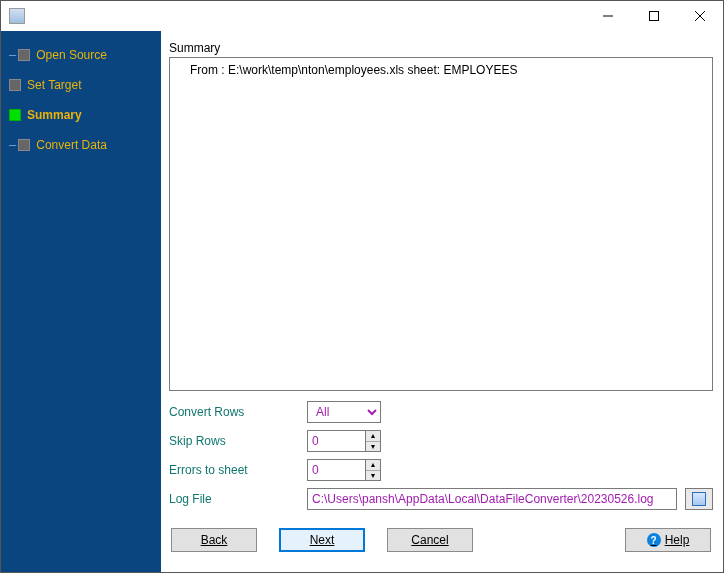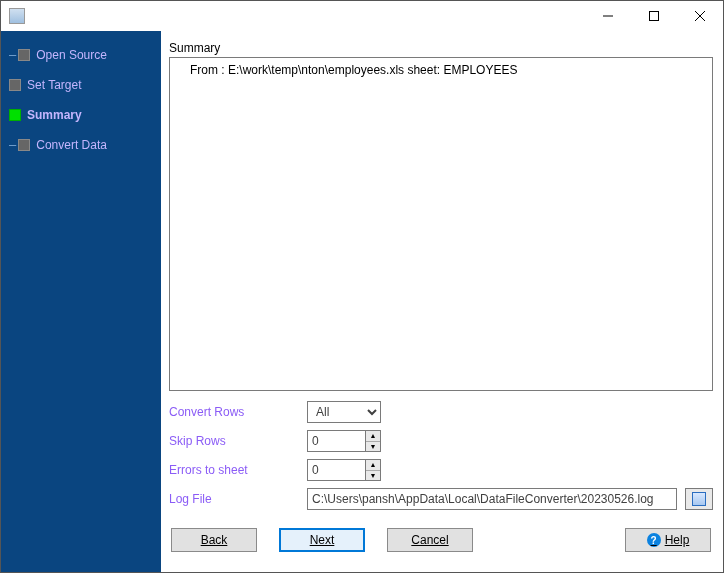--- a/index.html
+++ b/index.html
@@ -12,33 +12,33 @@
     .window-btn { width: 46px; height: 100%; display: flex; align-items: center; justify-content: center; cursor: pointer; }
     
     .body-area { display: flex; height: calc(100% - 30px); }
     
     .sidebar { width: 160px; background: #0a4580; color: #fff; padding-top: 12px; }
     .tree-node { display: flex; align-items: center; padding: 5px 6px 5px 8px; cursor: pointer; }
     .tree-node.child { margin-top: 6px; }
     .tree-node .connector { color: #7ba9d6; margin-right: 2px; font-family: monospace; }
     .node-box { width: 12px; height: 12px; border: 1px solid #888; background: #666; margin-right: 6px; flex-shrink: 0; }
     .node-box.active { background: #00e000; border-color: #00b000; }
-    .node-label { color: #c4b5fd; }
+    .node-label { color: #eab308; }
     .tree-node.active .node-label { font-weight: bold; }
     
     .main { flex: 1; display: flex; flex-direction: column; padding: 10px 10px 10px 8px; }
     
     .group-label { margin-bottom: 2px; color: #000; }
     .summary-box { flex: 1; border: 1px solid #7a7a7a; background: #fff; padding: 4px 20px; overflow: auto; margin-bottom: 10px; }
     .summary-line { white-space: pre; color: #000; line-height: 1.35; }
     
     .form-grid { display: grid; grid-template-columns: 130px 1fr auto; row-gap: 7px; column-gap: 8px; align-items: center; margin-bottom: 12px; }
-    .form-grid label { color: #8b5cf6; }
+    .form-grid label { color: #0f766e; }
     
-    select, input[type="text"] { height: 22px; border: 1px solid #7a7a7a; background: #fff; padding: 1px 4px; color: #404040; }
+    select, input[type="text"] { height: 22px; border: 1px solid #7a7a7a; background: #fff; padding: 1px 4px; color: #a21caf; }
     select { width: 74px; }
     
     .spinner { display: flex; width: 74px; }
     .spinner input { width: 58px; border-right: none; }
     .spinner-btns { display: flex; flex-direction: column; border: 1px solid #7a7a7a; width: 16px; }
     .spinner-btns div { flex: 1; display: flex; align-items: center; justify-content: center; background: #e9e9e9; cursor: pointer; font-size: 7px; line-height: 1; }
     .spinner-btns div:first-child { border-bottom: 1px solid #aaa; }
     .logfile-input { grid-column: 2 / 3; }
     .browse-btn { width: 28px; height: 22px; border: 1px solid #7a7a7a; background: #e9e9e9; display: flex; align-items: center; justify-content: center; cursor: pointer; }
     .browse-glyph { width: 14px; height: 14px; border: 1px solid #2a6dc0; background: linear-gradient(#d8e8ff, #a8c8f0); }

